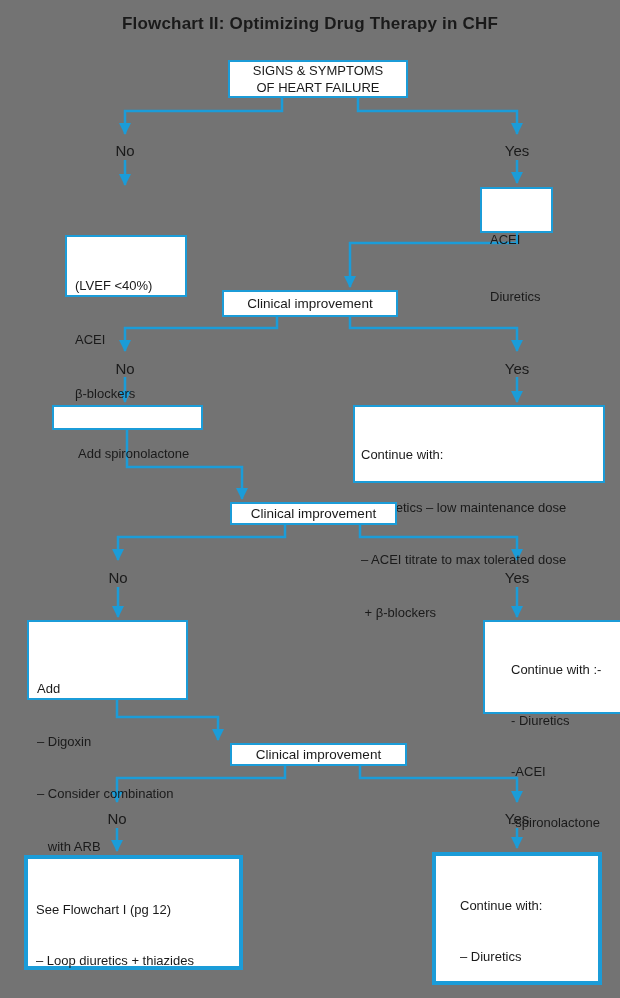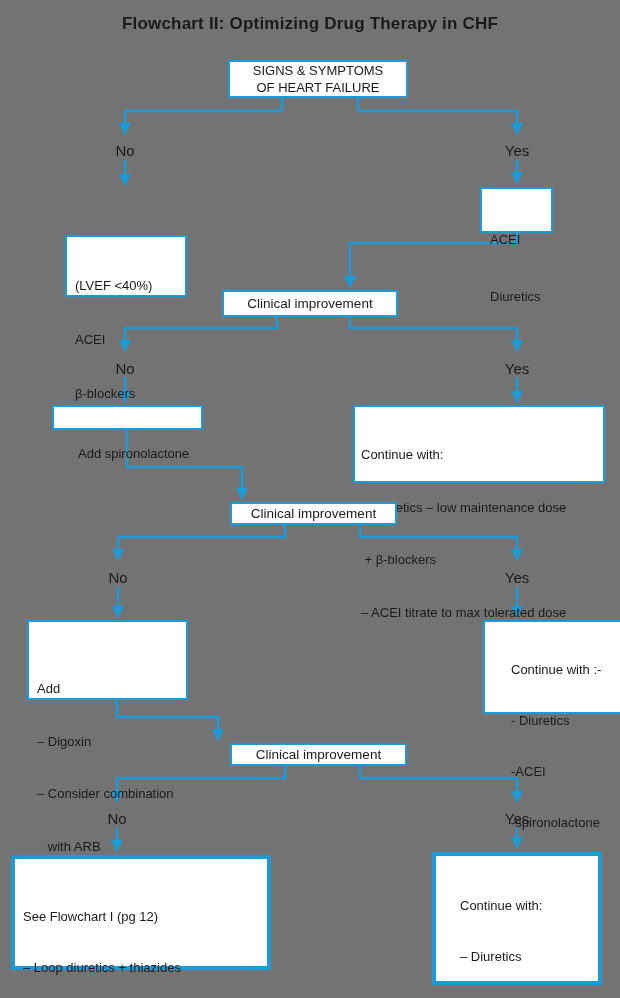--- a/index.html
+++ b/index.html
@@ -72,22 +72,22 @@
     <div class="ln">Clinical improvement</div>
   </div>
 
   <div class="node" style="left:52px;top:405px;width:151px;height:25px;padding:2px 24px;line-height:18px;">
     <div class="ln">Add spironolactone</div>
   </div>
 
   <div class="node" style="left:353px;top:405px;width:252px;height:78px;padding:4px 6px;line-height:17.5px;">
     <div class="ln">Continue with:</div>
     <div class="ln">– Diuretics – low maintenance dose</div>
+    <div class="ln">– ACEI titrate to max tolerated dose</div>
     <div class="ln"> + β-blockers</div>
-    <div class="ln">– ACEI titrate to max tolerated dose</div>
   </div>
 
   <div class="node center" style="left:230px;top:502px;width:167px;height:23px;font-size:13.5px;">
     <div class="ln">Clinical improvement</div>
   </div>
 
   <div class="node" style="left:27px;top:620px;width:161px;height:80px;padding:23px 8px;line-height:17.5px;">
     <div class="ln">Add</div>
     <div class="ln">– Digoxin</div>
     <div class="ln">– Consider combination</div>
@@ -99,21 +99,21 @@
     <div class="ln">- Diuretics</div>
     <div class="ln">-ACEI</div>
     <div class="ln">-spironolactone</div>
     <div class="ln">+β -blockers</div>
   </div>
 
   <div class="node center" style="left:230px;top:743px;width:177px;height:23px;font-size:13.5px;">
     <div class="ln">Clinical improvement</div>
   </div>
 
-  <div class="node thick" style="left:11px;top:855px;width:260px;height:115px;padding:15px 6px 0 8px;line-height:17px;">
+  <div class="node thick" style="left:24px;top:855px;width:219px;height:115px;padding:8px 6px 0 8px;line-height:17px;">
     <div class="ln">See Flowchart I (pg 12)</div>
     <div class="ln">– Loop diuretics + thiazides</div>
     
     
     
     
   </div>
 
   <div class="node thick" style="left:432px;top:852px;width:170px;height:133px;padding:7px 4px 0 24px;line-height:17px;">
     <div class="ln">Continue with:</div>

